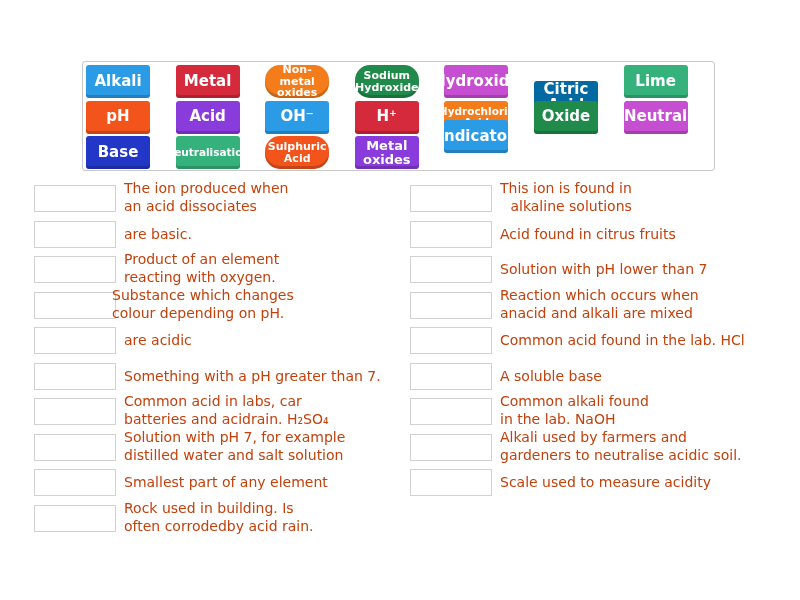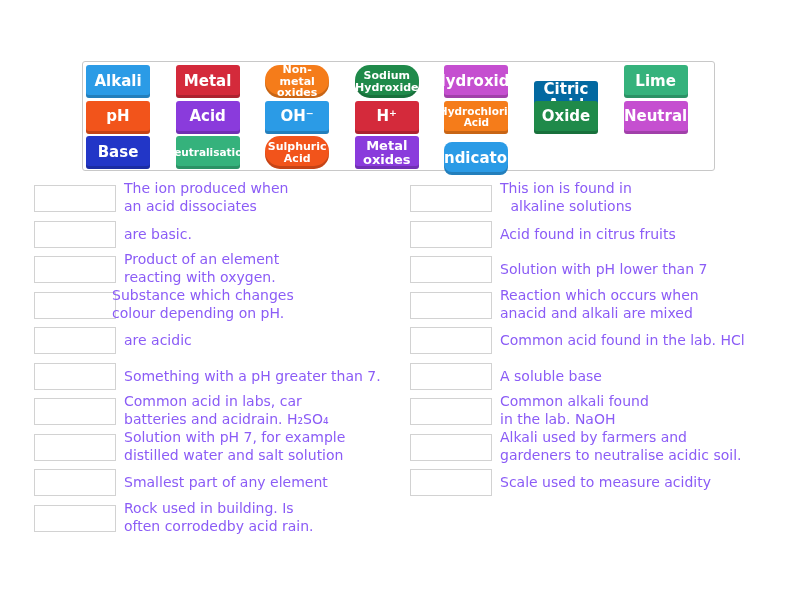--- a/index.html
+++ b/index.html
@@ -19,21 +19,21 @@
   }
   .tile .lbl { display: block; padding: 0 2px; }
   .fs-big { font-size: 15px; }
   .fs-mid { font-size: 13px; }
   .fs-sm { font-size: 11px; border-radius: 15px; }
   .fs-xs { font-size: 10.5px; }
   .slot {
     position: absolute; width: 82px; height: 27px; border: 1px solid #d2d2d2; box-sizing: border-box; background: #fff;
   }
   .clue {
-    position: absolute; font-size: 14px; color: #8b5cf6; line-height: 18px; white-space: pre-line;
+    position: absolute; font-size: 14px; color: #c2410c; line-height: 18px; white-space: pre-line;
   }
 </style>
 </head>
 <body>
 
 <div class="tray" id="tray">
     <div class="tile fs-big" style="left: 3px; top: 3px; background: rgb(43, 155, 230);">
       <span class="lbl" style="white-space: pre-line;">Alkali</span>
     </div>
     <div class="tile fs-big" style="left: 92.6px; top: 3px; background: rgb(212, 42, 59);">
@@ -84,21 +84,21 @@
     <div class="tile fs-xs" style="left: 92.6px; top: 74px; background: rgb(53, 178, 124);">
       <span class="lbl" style="white-space: pre-line;">Neutralisation</span>
     </div>
     <div class="tile fs-sm" style="left: 182.2px; top: 74px; background: rgb(242, 84, 27);">
       <span class="lbl" style="white-space: pre-line;">Sulphuric
 Acid</span>
     </div>
     <div class="tile fs-mid" style="left: 271.8px; top: 74px; background: rgb(138, 59, 220);">
       <span class="lbl" style="white-space: pre-line;">Metal oxides</span>
     </div>
-    <div class="tile fs-big" style="left: 361.4px; top: 80px; background: rgb(43, 155, 230); border-radius: 8px;">
+    <div class="tile fs-big" style="left: 361.4px; top: 58px; background: rgb(43, 155, 230);">
       <span class="lbl" style="white-space: pre-line;">Indicator</span>
     </div>
   </div>
 <div id="clues">
     <div class="slot" style="left: 34px; top: 185px;"></div>
     <div class="clue" style="left: 124px; top: 179px;">The ion produced when
 an acid dissociates</div>
     <div class="slot" style="left: 34px; top: 220.5px;"></div>
     <div class="clue" style="left: 124px; top: 224.5px;">are basic.</div>
     <div class="slot" style="left: 34px; top: 256px;"></div>

